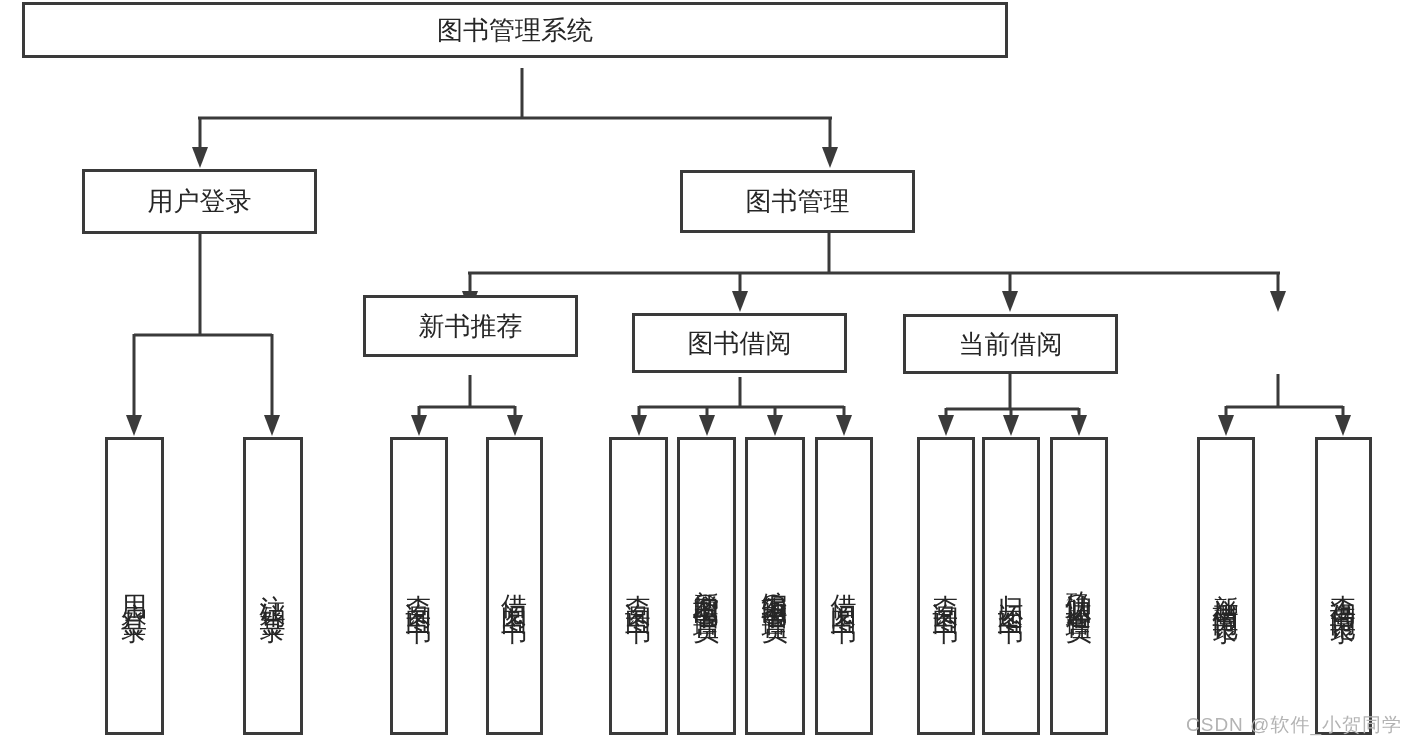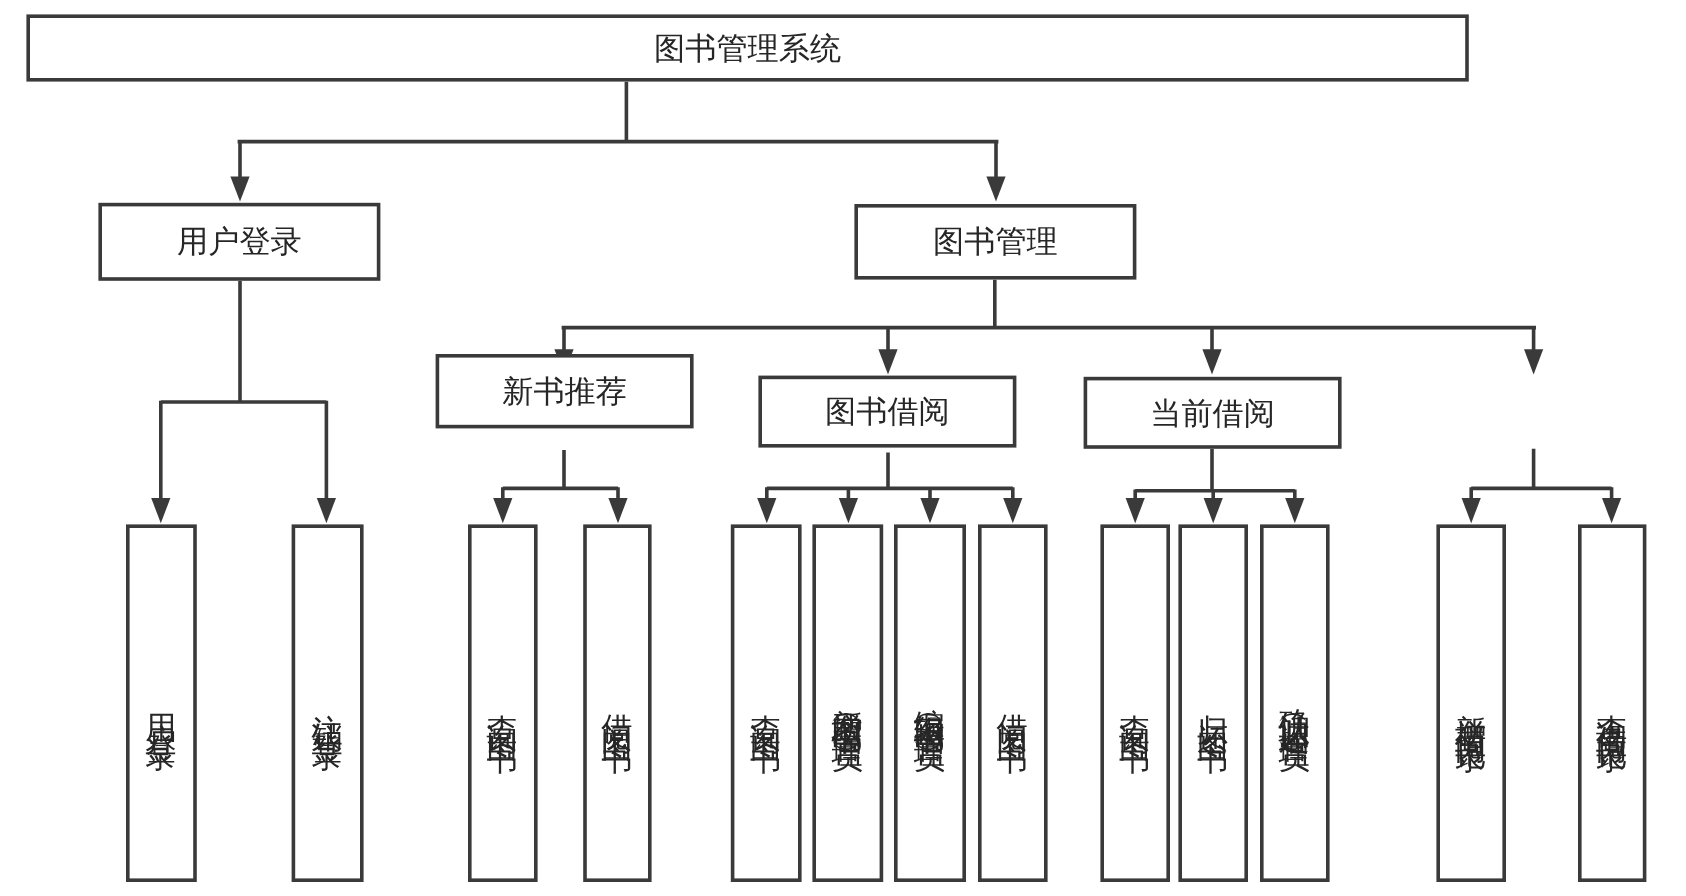--- a/index.html
+++ b/index.html
@@ -61,24 +61,24 @@
       <polygon points="767,415 783,415 775,436"></polygon>
       <polygon points="836,415 852,415 844,436"></polygon>
       <polygon points="938,415 954,415 946,436"></polygon>
       <polygon points="1003,415 1019,415 1011,436"></polygon>
       <polygon points="1071,415 1087,415 1079,436"></polygon>
       <polygon points="1218,415 1234,415 1226,436"></polygon>
       <polygon points="1335,415 1351,415 1343,436"></polygon>
     </g>
   </svg>
 
-  <div class="hbox" style="left:22px;top:12px;width:1202px;height:56px">图书管理系统</div>
+  <div class="hbox" style="left:22px;top:2px;width:986px;height:56px">图书管理系统</div>
 
   <div class="hbox" style="left:82px;top:169px;width:235px;height:65px">用户登录</div>
-  <div class="hbox" style="left:712px;top:170px;width:235px;height:63px">图书管理</div>
+  <div class="hbox" style="left:680px;top:170px;width:235px;height:63px">图书管理</div>
 
   <div class="hbox" style="left:363px;top:295px;width:215px;height:62px">新书推荐</div>
   <div class="hbox" style="left:632px;top:313px;width:215px;height:60px">图书借阅</div>
   <div class="hbox" style="left:903px;top:314px;width:215px;height:60px">当前借阅</div>
 
   <div class="vbox" style="left:105px;width:59px">
     <span class="p4">用户登录</span>
     </div>
   <div class="vbox" style="left:243px;width:60px">
     <span class="p4">注销登录</span>
@@ -114,13 +114,14 @@
     <span class="p9">确认归还（管理员）</span>
     </div>
 
   <div class="vbox" style="left:1197px;width:58px">
     <span class="p6">新增借阅记录</span>
     </div>
   <div class="vbox" style="left:1315px;width:57px">
     <span class="p6">查询借阅记录</span>
     </div>
 
+  <div id="watermark">CSDN @软件_小贺同学</div>
 </div>
 
 </body></html>

